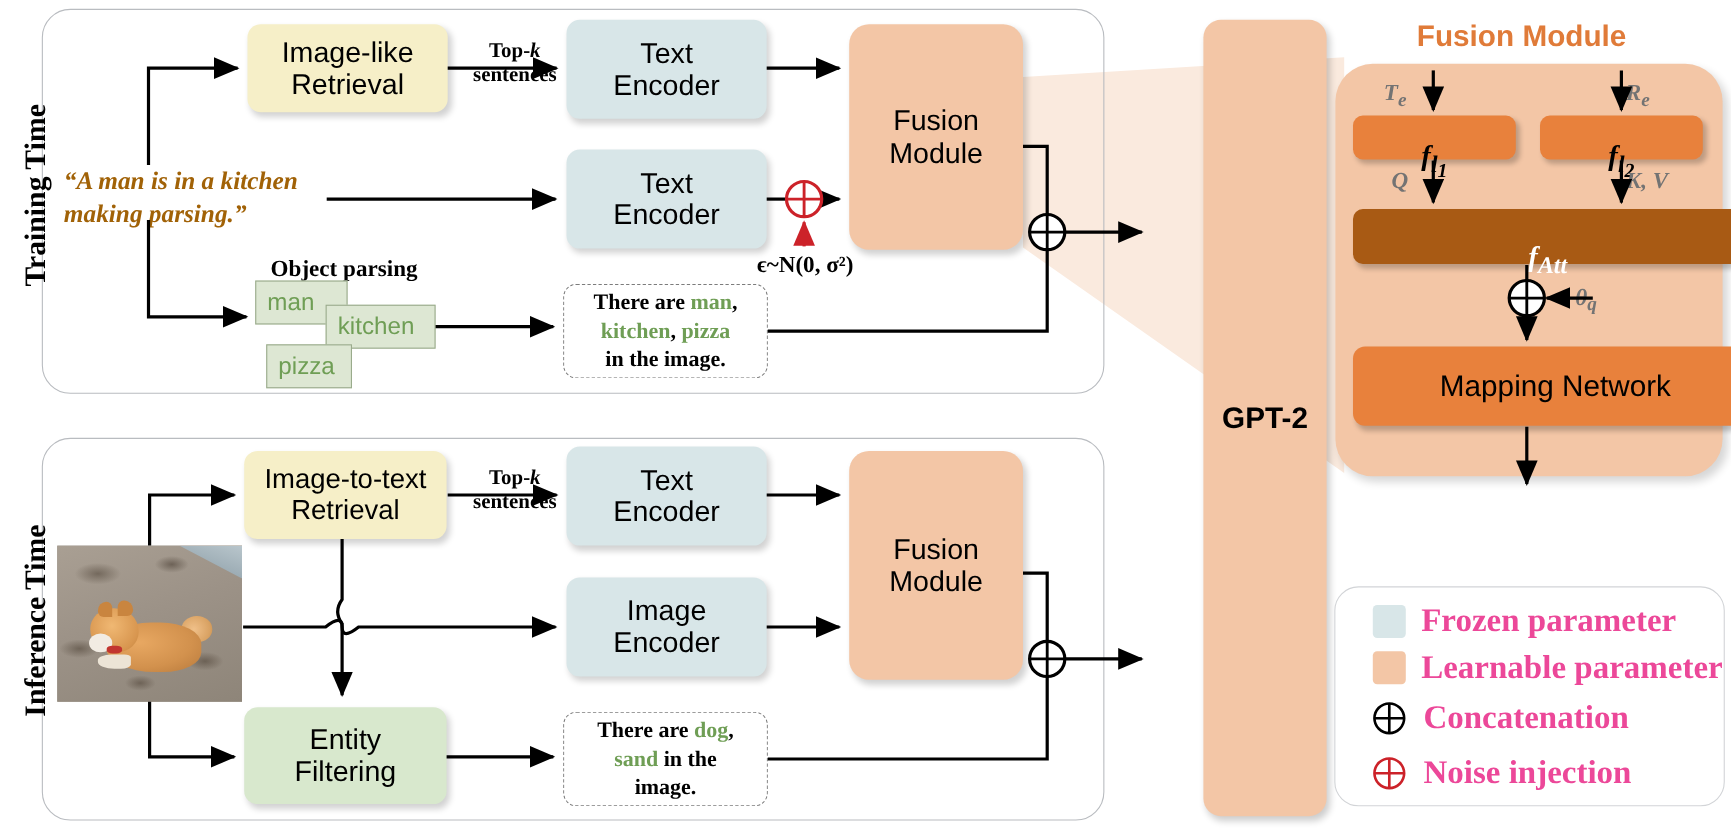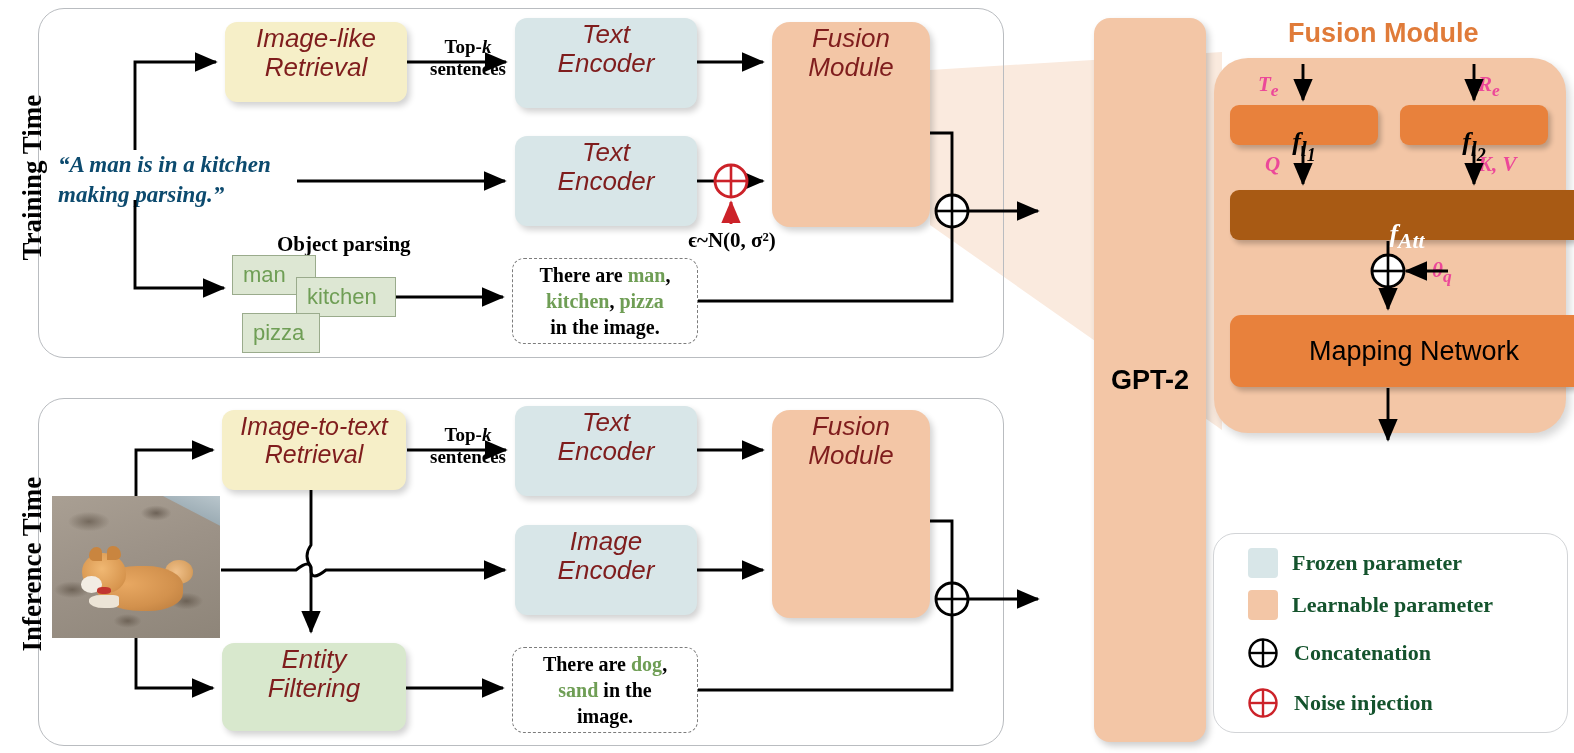--- a/index.html
+++ b/index.html
@@ -32,30 +32,29 @@
     color: #000;
     white-space: nowrap;
     transform-origin: center center;
     transform: rotate(-90deg);
     text-align: center;
   }
 
   
   .node {
     display: flex;
-    align-items: flex-start;
+    align-items: center;
     justify-content: center;
     text-align: center;
     border-radius: 12px;
     box-shadow: 3px 4px 6px rgba(0,0,0,0.18);
     line-height: 1.12;
     font-size: 26px;
-    color: #7f1d1d;
+    color: #000000;
     padding: 2px 6px;
-    font-style: italic;
   }
   .node.small { font-size: 25px; }
   .node-yellow { background: #f6efc8; }
   .node-blue   { background: #d8e6e8; }
   .node-green  { background: #d8e8cd; }
   .node-peach  { background: #f3c6a6; }
 
   
   .dashbox {
     border: 1.6px dashed #7c7c7c;
@@ -96,21 +95,21 @@
     line-height: 1.15;
     white-space: nowrap;
   }
   .ann i { font-style: italic; }
 
   .quote {
     font-family: "Liberation Serif", serif;
     font-weight: bold;
     font-style: italic;
     font-size: 23px;
-    color: #0c4a6e;
+    color: #a16207;
     line-height: 1.3;
   }
   .objparse {
     font-family: "Liberation Serif", serif;
     font-weight: bold;
     font-size: 21px;
     color: #000;
     white-space: nowrap;
   }
 
@@ -148,41 +147,41 @@
     font-weight: bold;
     font-style: italic;
     font-size: 26px;
     margin-top: 44px;
   }
   .mathlbl {
     font-family: "Liberation Serif", serif;
     font-weight: bold;
     font-style: italic;
     font-size: 21px;
-    color: #ec4899;
+    color: #737373;
     white-space: nowrap;
   }
 
   
   .legend {
     border: 1.6px solid #d2d4d7;
     border-radius: 22px;
     background: #fff;
   }
   .legend-row {
     display: flex;
     align-items: center;
     gap: 14px;
   }
   .sw { width: 30px; height: 30px; border-radius: 4px; }
   .legend-text {
     font-family: "Liberation Serif", serif;
     font-weight: bold;
-    font-size: 22px;
-    color: #14532d;
+    font-size: 30px;
+    color: #ec4899;
     white-space: nowrap;
   }
 
   
   .photo {
     overflow: hidden;
     background: #9a9287;
     position: relative;
   }
   .photo .sand {
@@ -274,21 +273,21 @@
 
   <div class="node node-yellow abs" style="left:225px; top:22px; width:182px; height:80px;">
     <span>Image-like<br>Retrieval</span>
   </div>
 
   <div class="abs ann" style="left:420px; top:36px; width:96px;">
     <span>Top-<i>k</i></span><br>
     <span>sentences</span>
   </div>
 
-  <div class="abs objparse" style="left:246px; top:232px;margin-left:31px;">Object parsing</div>
+  <div class="abs objparse" style="left:246px; top:232px;">Object parsing</div>
 
   <div class="chip abs" style="left:232px; top:255px; width:84px; height:40px;">
     <span>man</span>
   </div>
   <div class="chip abs" style="left:296px; top:277px; width:100px; height:40px;">
     <span>kitchen</span>
   </div>
   <div class="chip abs" style="left:242px; top:313px; width:78px; height:40px;">
     <span>pizza</span>
   </div>

